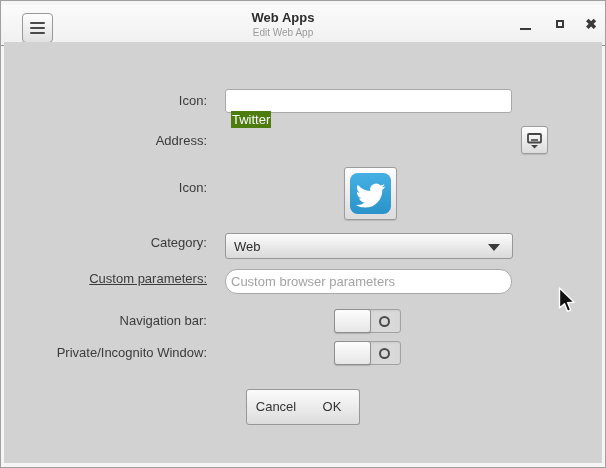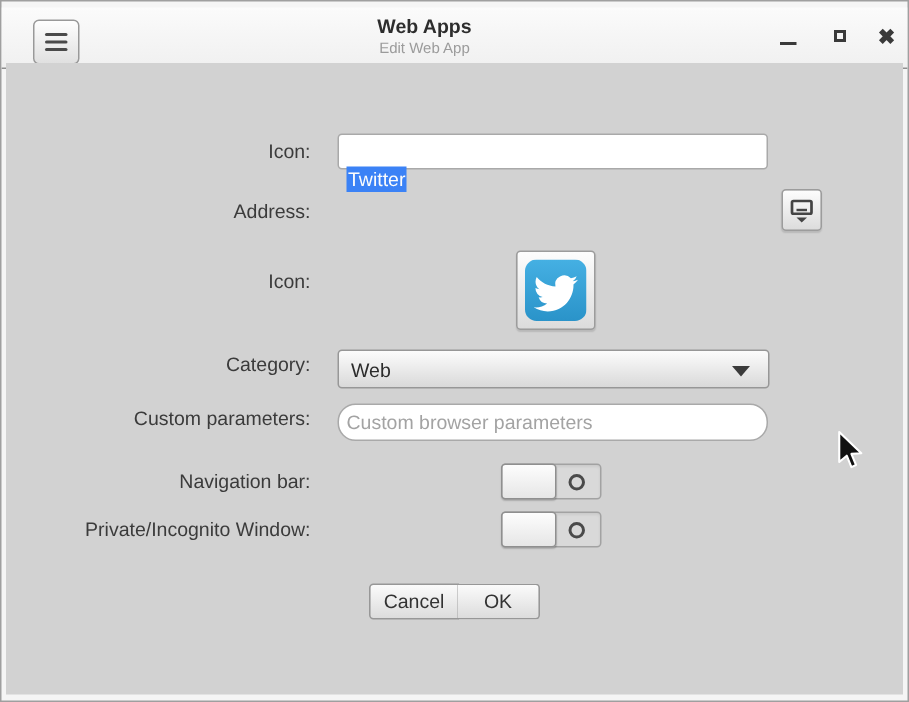--- a/index.html
+++ b/index.html
@@ -38,21 +38,21 @@
     position:absolute; right:398px; font-size:13px; color:#3b3b3b;
     white-space:nowrap; line-height:16px;
   }
   .entry {
     position:absolute; box-sizing:border-box; background:#ffffff;
     border:1px solid #a9a9a9; border-radius:3px;
     font-size:13px; color:#2b2b2b; padding:0 5px;
     font-family:"Liberation Sans", sans-serif; outline:none;
   }
   .fakeentry { display:flex; align-items:center; }
-  .sel { background:#3b82f6; color:#fcfcfc; padding:1px 1px;margin-top:36px; }
+  .sel { background:#4d7c0f; color:#fcfcfc; padding:1px 1px;margin-top:36px; }
   ::placeholder { color:#a3a3a3; opacity:1; }
   .raised-btn {
     position:absolute; box-sizing:border-box; border:1px solid #9c9c9c; border-radius:3px;
     background:linear-gradient(#fdfdfd,#dcdcdc);
     display:flex; align-items:center; justify-content:center; cursor:pointer;
     box-shadow:0 1px 1px rgba(0,0,0,0.12);
   }
   .favicon-btn { left:520px; top:125px; width:27px; height:28px; }
   .icon-btn { left:343px; top:166px; width:53px; height:53px; }
   .combo {
@@ -77,21 +77,21 @@
     position:absolute; left:-1px; top:-1px; width:37px; height:24px; box-sizing:border-box;
     border:1px solid #8f8f8f; border-radius:3px;
     background:linear-gradient(#fdfdfd,#e6e6e6);
     box-shadow:0 1px 1px rgba(0,0,0,0.18);
   }
   .switch .off-ind {
     position:absolute; right:10px; top:6px; width:7px; height:7px;
     border:2px solid #4a4a4a; border-radius:50%;
   }
   .btn {
-    position:absolute; top:388px; height:24px; box-sizing:border-box;
+    position:absolute; top:388px; height:36px; box-sizing:border-box;
     border:1px solid #979797; background:linear-gradient(#fbfbfb,#dcdcdc);
     font-size:13px; color:#333; text-align:center; line-height:22px;
     font-family:"Liberation Sans", sans-serif; padding:0; cursor:pointer;
   }
   .btn-cancel { left:245px; width:60px; border-radius:3px 0 0 3px; }
   .btn-ok { left:304px; width:55px; border-radius:0 3px 3px 0; border-left:none; }
   .cursor { position:absolute; left:557px; top:286px; pointer-events:none; }
 </style>
 </head>
 <body>
@@ -148,21 +148,21 @@
       <path transform="translate(3.4,4.6) scale(0.72)" fill="#ffffff" d="M23.953 4.57a10 10 0 01-2.825.775 4.958 4.958 0 002.163-2.723c-.951.555-2.005.959-3.127 1.184a4.92 4.92 0 00-8.384 4.482C7.69 8.095 4.067 6.13 1.64 3.162a4.822 4.822 0 00-.666 2.475c0 1.71.87 3.213 2.188 4.096a4.904 4.904 0 01-2.228-.616v.06a4.923 4.923 0 003.946 4.827 4.996 4.996 0 01-2.212.085 4.936 4.936 0 004.604 3.417 9.867 9.867 0 01-6.102 2.105c-.39 0-.779-.023-1.17-.067a13.995 13.995 0 007.557 2.209c9.053 0 13.998-7.496 13.998-13.985 0-.21 0-.42-.015-.63A9.935 9.935 0 0024 4.59z"></path>
     </svg>
   </div>
 
   <div class="flabel" style="top:234px;">Category:</div>
   <div class="combo">
     <span>Web</span>
     <span class="combo-arrow"></span>
   </div>
 
-  <div class="flabel" style="top:270px;">Custom parameters:</div>
+  <div class="flabel" style="top:270px;text-decoration:underline;">Custom parameters:</div>
   <input class="entry" style="left: 224px; top: 268px; width: 287px; height: 25px; border-radius: 12px;" type="text" placeholder="Custom browser parameters">
 
   <div class="flabel" style="top:312px;margin-left:46px;">Navigation bar:</div>
   <div class="switch" style="top:308px;">
     <span class="handle"></span>
     <span class="off-ind"></span>
   </div>
 
   <div class="flabel" style="top:344px;">Private/Incognito Window:</div>
   <div class="switch" style="top:340px;">

